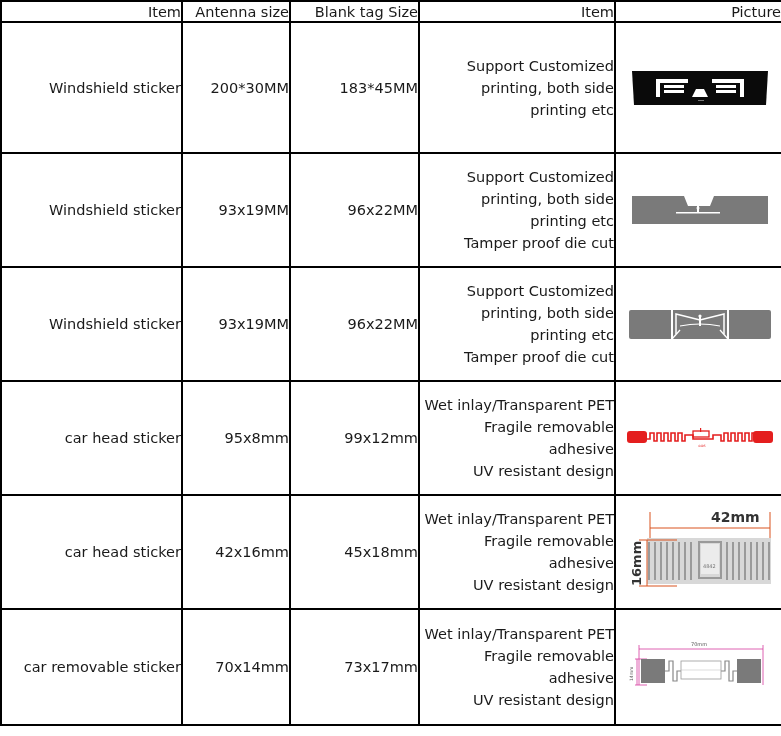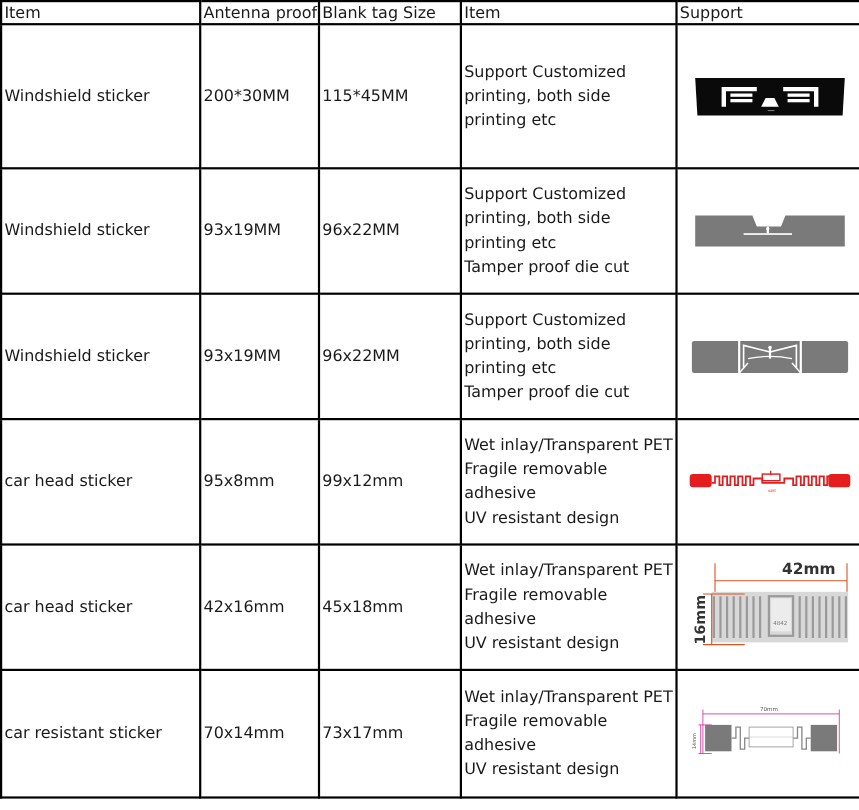--- a/index.html
+++ b/index.html
@@ -7,21 +7,21 @@
   table.spec {
     position: absolute; left: 0; top: 0;
     border-collapse: collapse;
     table-layout: fixed;
     width: 781px;
   }
   table.spec td, table.spec th {
     border: 2px solid #000;
     padding: 0 0 0 2px;
     font-weight: normal;
-    text-align: left;
+    text-align: right;
     font-size: 14.5px;
     line-height: 22px;
     vertical-align: middle;
     overflow: hidden;
     white-space: nowrap;
   }
   table.spec th { height: 19px; line-height: 18px; vertical-align: middle; }
   tr.r1 td { height: 129px; }
   tr.rn td { height: 112px; }
   tr.rl td { height: 114px; }
@@ -36,32 +36,32 @@
   <colgroup>
     <col style="width:181px">
     <col style="width:108px">
     <col style="width:129px">
     <col style="width:196px">
     <col style="width:167px">
   </colgroup>
   <thead>
     <tr>
       <th>Item</th>
-      <th>Antenna proof</th>
+      <th>Antenna size</th>
       <th>Blank tag Size</th>
       <th>Item</th>
-      <th>Support</th>
+      <th>Picture</th>
     </tr>
   </thead>
   <tbody>
 
     <tr class="r1">
       <td>Windshield sticker</td>
       <td>200*30MM</td>
-      <td>115*45MM</td>
+      <td>183*45MM</td>
       <td>
         <span class="craft-line">Support Customized</span>
         <span class="craft-line">printing, both side</span>
         <span class="craft-line">printing etc</span>
       </td>
       <td class="pic">
         <svg width="140" height="42" viewBox="0 0 140 42">
           <polygon points="2,4 138,4 136,38 4,38" fill="#0a0a0a"></polygon>
           <polygon points="26,12 58,12 58,16 30,16 30,30 26,30" fill="#fff"></polygon>
           <polygon points="82,12 114,12 114,30 110,30 110,16 82,16" fill="#fff"></polygon>
@@ -172,21 +172,21 @@
             <line x1="20" y1="88" x2="58" y2="88"></line>
             <line x1="28" y1="42" x2="28" y2="88"></line>
           </g>
           <text x="92" y="24" font-size="14" fill="#333" font-weight="bold" font-family="DejaVu Sans, sans-serif">42mm</text>
           <text x="0" y="0" font-size="13" fill="#333" font-weight="bold" font-family="DejaVu Sans, sans-serif" transform="translate(22,88) rotate(-90)">16mm</text>
         </svg>
       </td>
     </tr>
 
     <tr class="rl">
-      <td>car resistant sticker</td>
+      <td>car removable sticker</td>
       <td>70x14mm</td>
       <td>73x17mm</td>
       <td>
         <span class="craft-line">Wet inlay/Transparent PET</span>
         <span class="craft-line">Fragile removable</span>
         <span class="craft-line">adhesive</span>
         <span class="craft-line">UV resistant design</span>
       </td>
       <td class="pic">
         <svg width="150" height="60" viewBox="0 0 150 60">

